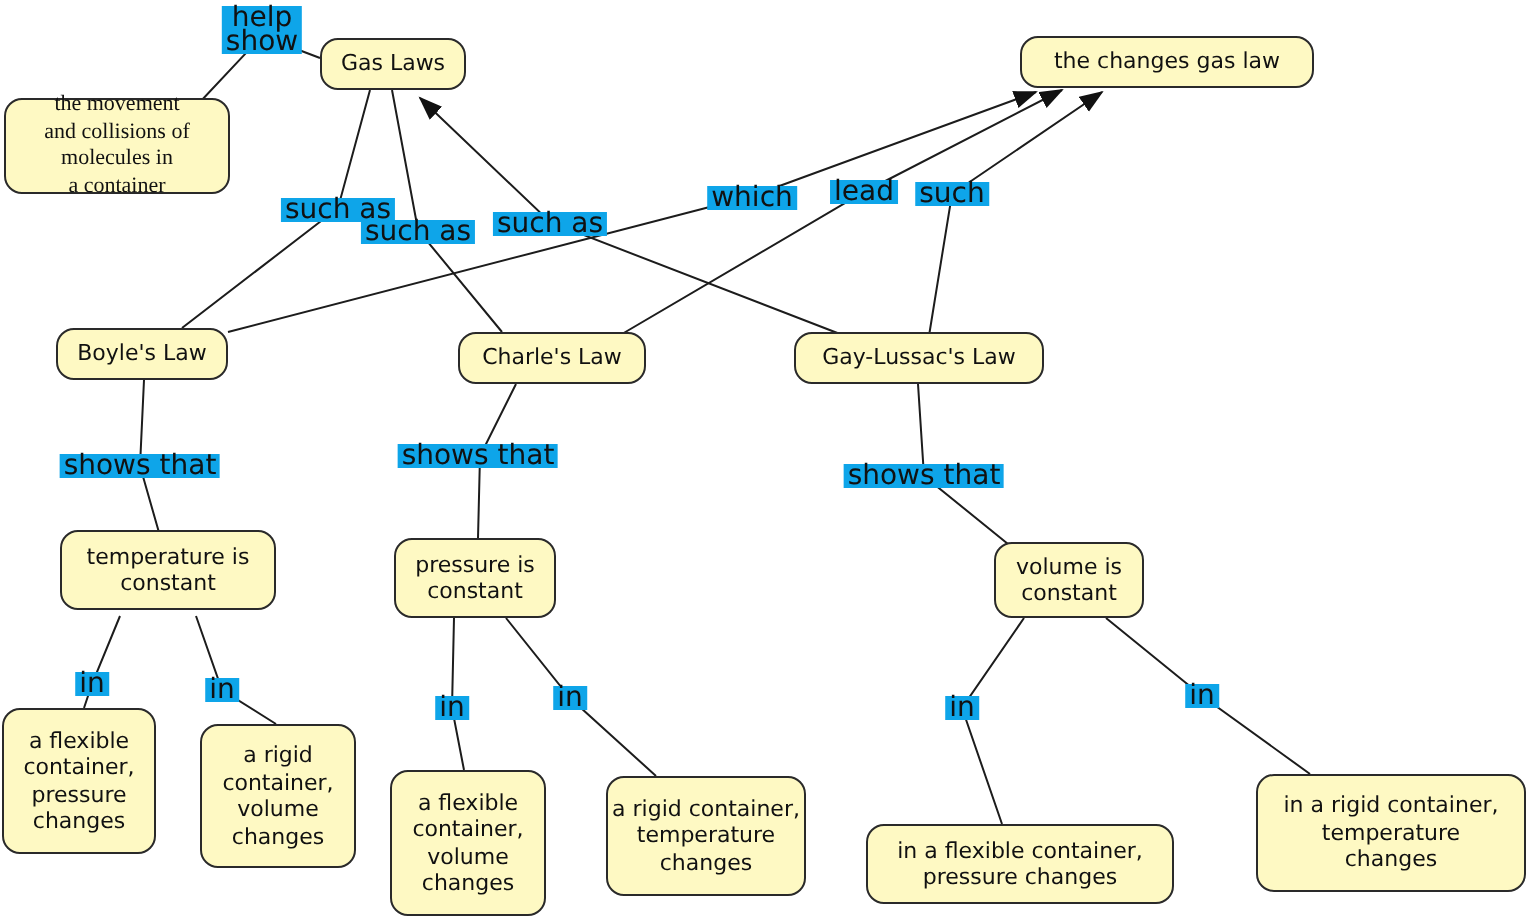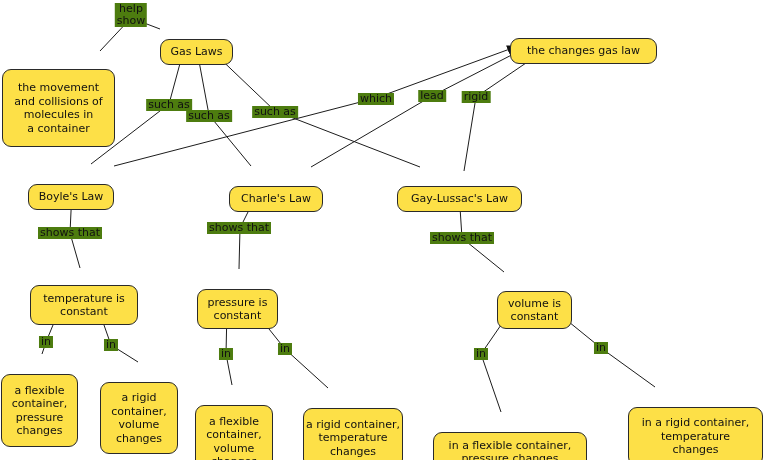--- a/index.html
+++ b/index.html
@@ -4,29 +4,29 @@
 <style>
   html,body{margin:0;padding:0;background:#ffffff;}
   #canvas{
     position:relative;width:764px;height:460px;background:#ffffff;
     font-family:"DejaVu Sans","Liberation Sans",sans-serif;overflow:hidden;
   }
   #edges{position:absolute;left:0;top:0;width:764px;height:460px;}
   #edges polyline{fill:none;stroke:#1c1c1c;stroke-width:1;}
   .node{
     position:absolute;box-sizing:border-box;
-    background:#fde047;border:1px solid #2a2a2a;border-radius:9px;
+    background:#fef9c3;border:1px solid #2a2a2a;border-radius:9px;
     display:flex;align-items:center;justify-content:center;
     text-align:center;white-space:pre-line;
-    font-size:11px;line-height:13.5px;color:#111111;padding:1px 2px;margin-top:20px;
+    font-size:11px;line-height:13.5px;color:#111111;padding:1px 2px;
   }
   .edge-label{
     position:absolute;transform:translate(-50%,-50%);
-    background:#4d7c0f;padding:0 2px;
-    font-size:11px;line-height:12px;color:#111111;
+    background:#0ea5e9;padding:0 2px;
+    font-size:14px;line-height:12px;color:#111111;
     text-align:center;white-space:pre-line;
   }
 </style>
 </head>
 <body>
 
 <div id="canvas">
 
   <svg id="edges" xmlns="http://www.w3.org/2000/svg">
     <defs>
@@ -52,34 +52,34 @@
     <polyline points="553,309 601,348 655,387"></polyline>
   </svg>
 
   <div class="edge-label" style="left:131px;top:15px;">help
 show</div>
   <div class="edge-label" style="left:169px;top:105px;">such as</div>
   <div class="edge-label" style="left:209px;top:116px;">such as</div>
   <div class="edge-label" style="left:275px;top:112px;">such as</div>
   <div class="edge-label" style="left:376px;top:99px;">which</div>
   <div class="edge-label" style="left:432px;top:96px;">lead</div>
-  <div class="edge-label" style="left:476px;top:97px;">rigid</div>
+  <div class="edge-label" style="left:476px;top:97px;">such</div>
   <div class="edge-label" style="left:70px;top:233px;">shows that</div>
   <div class="edge-label" style="left:239px;top:228px;">shows that</div>
   <div class="edge-label" style="left:462px;top:238px;">shows that</div>
   <div class="edge-label" style="left:46px;top:342px;">in</div>
   <div class="edge-label" style="left:111px;top:345px;">in</div>
   <div class="edge-label" style="left:226px;top:354px;">in</div>
   <div class="edge-label" style="left:285px;top:349px;">in</div>
   <div class="edge-label" style="left:481px;top:354px;">in</div>
   <div class="edge-label" style="left:601px;top:348px;">in</div>
 
   <div class="node" style="left:160px;top:19px;width:73px;height:26px;">Gas Laws</div>
   <div class="node" style="left:510px;top:18px;width:147px;height:26px;">the changes gas law</div>
-  <div class="node" style="left:2px;top:49px;width:113px;height:78px;">the movement
+  <div class="node" style="left:2px;top:49px;width:113px;height:48px;font-family:Liberation Serif, serif;">the movement
 and collisions of
 molecules in
 a container</div>
   <div class="node" style="left:28px;top:164px;width:86px;height:26px;">Boyle's Law</div>
   <div class="node" style="left:229px;top:166px;width:94px;height:26px;text-align:right;">Charle's Law</div>
   <div class="node" style="left:397px;top:166px;width:125px;height:26px;">Gay-Lussac's Law</div>
   <div class="node" style="left:30px;top:265px;width:108px;height:40px;">temperature is
 constant</div>
   <div class="node" style="left:197px;top:269px;width:81px;height:40px;">pressure is
 constant</div>

